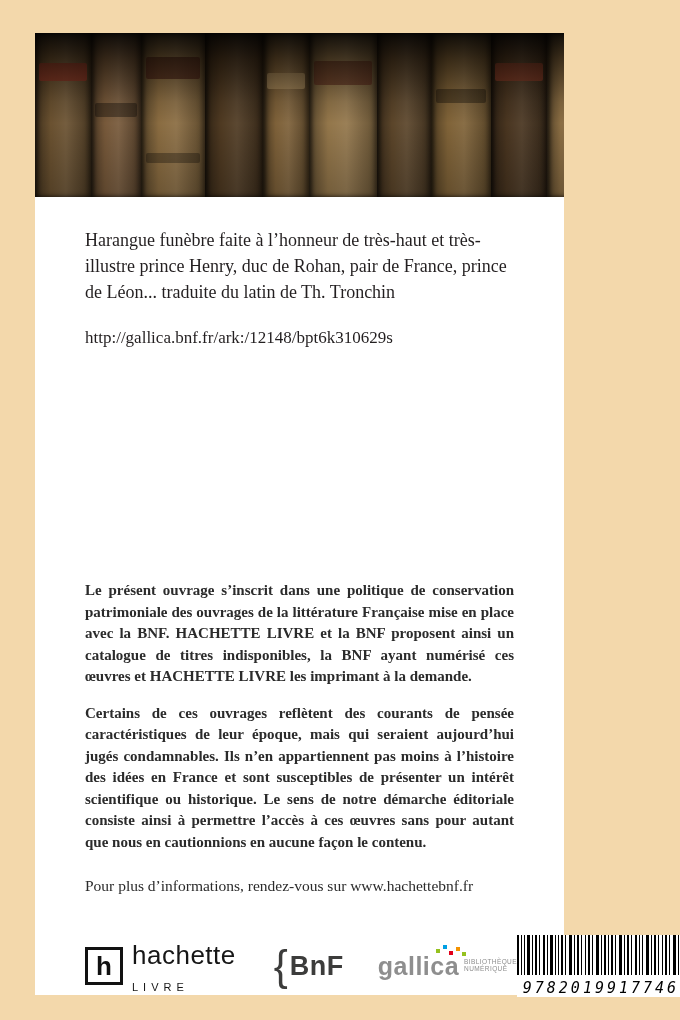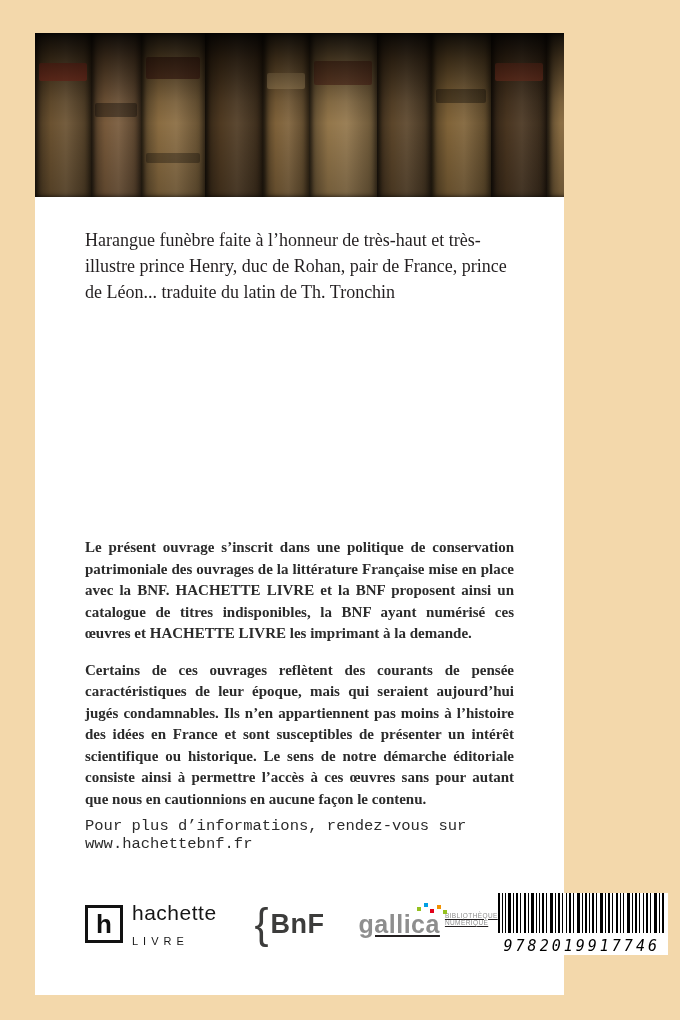--- a/index.html
+++ b/index.html
@@ -34,37 +34,37 @@
     position:absolute; inset:0; pointer-events:none;
     background:linear-gradient(180deg, rgba(0,0,0,.88) 0%, rgba(8,4,0,.60) 16%, rgba(0,0,0,.12) 42%, rgba(0,0,0,0) 55%, rgba(0,0,0,.22) 100%);
   }
   
   .content { padding:0 50px; }
   .title   { margin-top:30px; font-size:18px; line-height:26px; }
   .url     { margin-top:23px; font-size:17px; }
   .para    { font-size:15px; line-height:21.5px; text-align:justify; color:#2b2b2b;font-weight:bold; }
   .para1   { margin-top:232px; }
   .para2   { margin-top:15px; }
-  .info    { margin-top:7px; font-size:15.5px; color:#2b2b2b;font-family:Liberation Mono, monospace; }
+  .info    { margin-top:24px; font-size:15.5px; color:#2b2b2b; }
   
   .logos { margin-top:40px; display:flex; align-items:center; font-family:"Liberation Sans",sans-serif; }
   .logo-hachette { display:flex; align-items:center; }
   .h-icon {
     width:38px; height:38px; border:3px solid #111;
     display:flex; align-items:center; justify-content:center;
     font-weight:bold; font-size:26px; line-height:1; color:#111;
     font-family:"Liberation Sans",sans-serif;
   }
   .h-text { margin-left:9px; }
-  .h-name { font-size:21px; letter-spacing:.5px; color:#161616; }
+  .h-name { font-size:26px; letter-spacing:.5px; color:#161616; }
   .h-sub  { font-size:11px; letter-spacing:5px; color:#161616; margin-top:10px; }
   .logo-bnf { display:flex; align-items:center; margin-left:38px; color:#3c3c3b; }
   .bnf-brace { font-size:42px; font-weight:300; line-height:1; }
   .bnf-name  { font-size:27px; font-weight:bold; margin-left:2px; letter-spacing:.5px; }
-  .logo-gallica { position:relative; margin-left:34px; display:flex; align-items:flex-start;text-decoration:underline; }
+  .logo-gallica { position:relative; margin-left:34px; display:flex; align-items:center; }
   .gal-name { font-size:25px; font-weight:bold; color:#8e8e8e; letter-spacing:.5px; line-height:1; }
   .gal-dots { position:absolute; top:-7px; left:58px; width:30px; height:10px; }
   .gal-dots i { position:absolute; width:4px; height:4px; display:block; }
   .gal-sub { margin-left:5px; font-size:6.5px; line-height:7.5px; color:#8e8e8e; letter-spacing:.4px; padding-bottom:2px; }
   
   .barcode { margin-left:auto; text-align:center; background:#fff; padding-right:2px; }
   .barcode svg { display:block; }
   .barcode-number {
     font-family:"DejaVu Sans Mono",monospace;
     font-size:15px; letter-spacing:3px; color:#000; margin-top:4px;font-style:italic;
@@ -118,20 +118,21 @@
         <span class="sheen"></span>
         <i class="lbl" style="top:44px;height:16px;background:rgba(0,0,0,.35);"></i>
       </div>
     <div class="shade"></div>
   </div>
 
   <div class="content">
 
     <p class="title">Harangue funèbre faite à l’honneur de très-haut et très-illustre prince Henry, duc de Rohan, pair de France, prince de Léon... traduite du latin de Th. Tronchin</p>
 
+    <p class="url">http://gallica.bnf.fr/ark:/12148/bpt6k310629s</p>
 
     <p class="para para1">Le présent ouvrage s’inscrit dans une politique de conservation patrimoniale des ouvrages de la littérature Française mise en place avec la BNF. HACHETTE LIVRE et la BNF proposent ainsi un catalogue de titres indisponibles, la BNF ayant numérisé ces œuvres et HACHETTE LIVRE les imprimant à la demande.</p>
 
     <p class="para para2">Certains de ces ouvrages reflètent des courants de pensée caractéristiques de leur époque, mais qui seraient aujourd’hui jugés condamnables. Ils n’en appartiennent pas moins à l’histoire des idées en France et sont susceptibles de présenter un intérêt scientifique ou historique. Le sens de notre démarche éditoriale consiste ainsi à permettre l’accès à ces œuvres sans pour autant que nous en cautionnions en aucune façon le contenu.</p>
 
     <p class="info">Pour plus d’informations, rendez-vous sur www.hachettebnf.fr</p>
 
     <div class="logos">
 
       <div class="logo-hachette">

